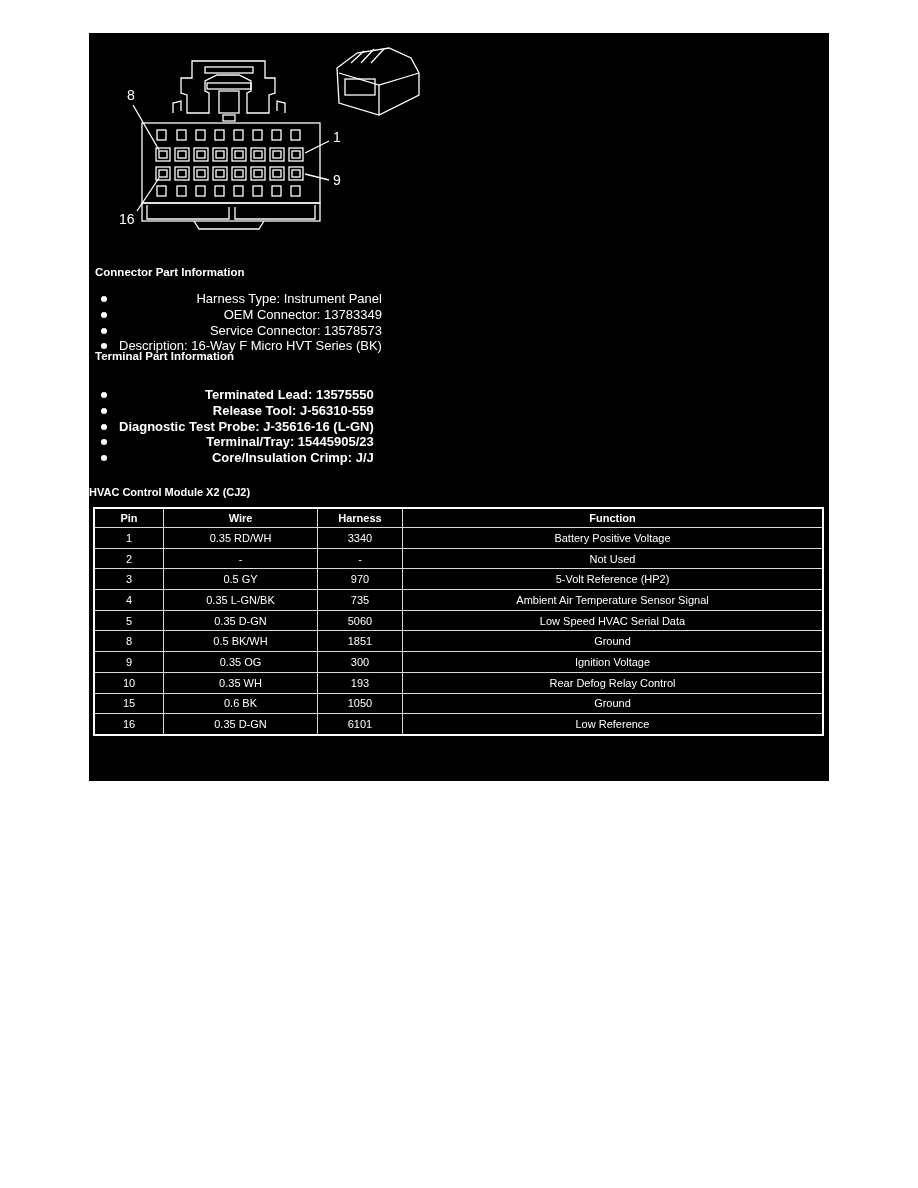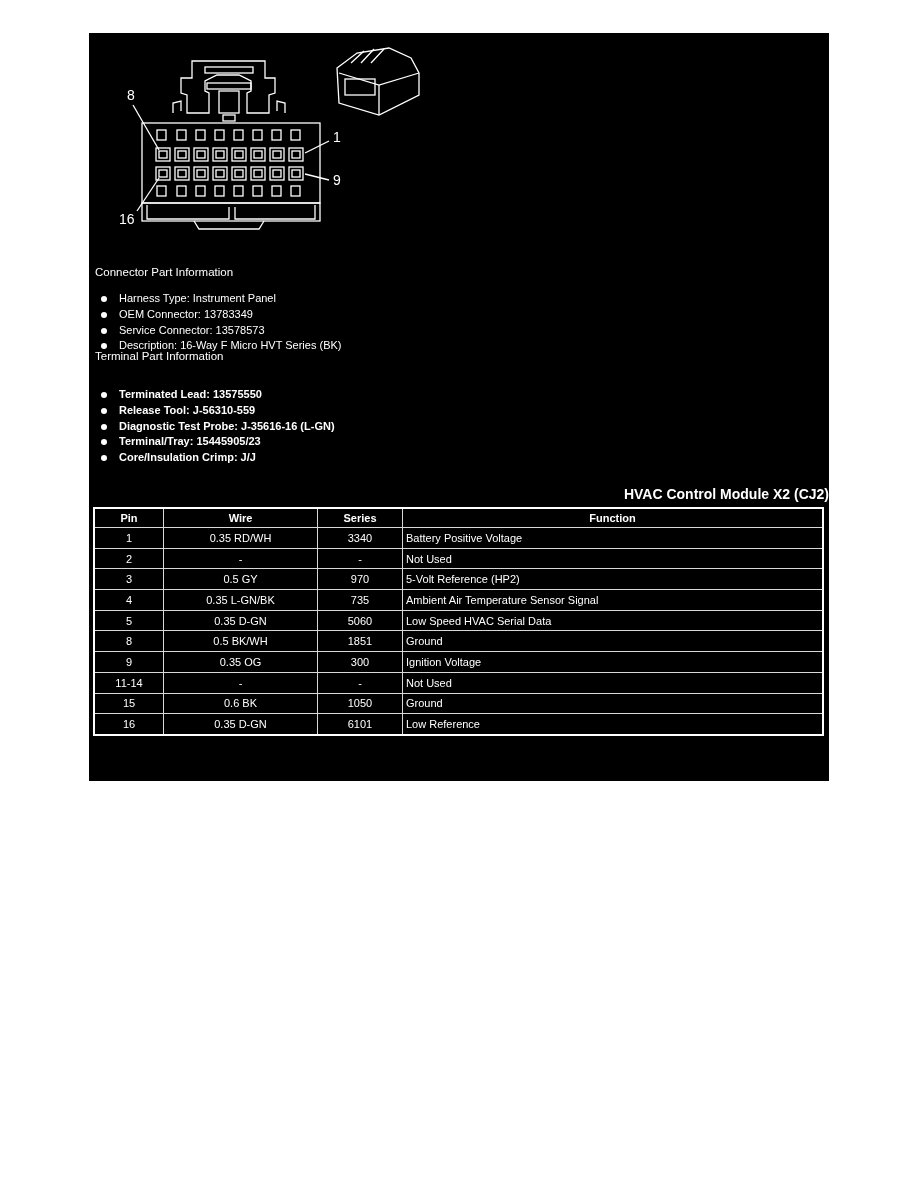--- a/index.html
+++ b/index.html
@@ -1,28 +1,28 @@
 <!DOCTYPE html>
 <html><head>
 <meta charset="utf-8">
 <style>
   html, body { margin:0; padding:0; background:#ffffff; }
   body { width:918px; height:1188px; position:relative; overflow:hidden; font-family:"Liberation Sans", sans-serif; }
   .panel { position:absolute; left:89px; top:33px; width:740px; height:748px; background:#000000; color:#ffffff; }
   .figure { position:absolute; left:0; top:0; width:360px; height:225px; }
-  .section-title { position:absolute; left:6px; font-size:11.5px; font-weight:normal; color:#ffffff; white-space:nowrap; }
+  .section-title { position:absolute; left:6px; font-size:11.5px; font-weight:bold; color:#ffffff; white-space:nowrap; }
   .bullets { position:absolute; left:10px; margin:0; padding:0; list-style:none; }
-  .bullets li { position:relative; padding-left:20px; height:15.8px; line-height:15.8px; font-size:11px; color:#ffffff; white-space:nowrap; }
+  .bullets li { position:relative; padding-left:20px; height:15.8px; line-height:15.8px; font-size:13px; color:#ffffff; white-space:nowrap;text-align:right; }
   .bullets li .dot { position:absolute; left:2px; top:5px; width:6px; height:6px; border-radius:50%; background:#ffffff; }
-  .table-title { position:absolute; left:0; width:740px; top:453px; text-align:right; font-size:14px; font-weight:bold; color:#ffffff; }
+  .table-title { position:absolute; left:0; width:740px; top:453px; text-align:left; font-size:11px; font-weight:bold; color:#ffffff; }
   table.pins { position:absolute; left:4px; top:474px; width:731px; border-collapse:collapse; border:2px solid #ffffff; }
   table.pins th, table.pins td { border:1px solid #d8d8d8; height:19.7px; padding:0 3px; font-size:11px; color:#ffffff; white-space:nowrap; }
   table.pins th { font-weight:bold; text-align:center; height:18px; }
   table.pins td.c { text-align:center; }
-  table.pins td.l { text-align:left; }
+  table.pins td.l { text-align:center; }
   .col-pin { width:62px;border-radius:7px; } .col-wire { width:147px; } .col-circuit { width:78px; }
 </style>
 </head>
 <body>
 
 <div class="panel">
 
   <svg class="figure" viewBox="0 0 360 225" width="360" height="225" fill="none" stroke="#ffffff" stroke-width="1.3">
 
     <path d="M103 28 L103 45 L92 45 L92 60 L98 62 L98 80 L120 80 L120 60 L116 58 L116 48 L128 42 L150 42 L162 48 L162 58 L158 60 L158 80 L180 80 L180 62 L186 60 L186 45 L176 45 L176 28 Z"></path>
@@ -132,21 +132,21 @@
     <li><span class="dot"></span><span>Core/Insulation Crimp: J/J</span></li>
   </ul>
 
   <div class="table-title">HVAC Control Module X2 (CJ2)</div>
 
   <table class="pins">
     <thead>
       <tr>
         <th class="col-pin">Pin</th>
         <th class="col-wire">Wire</th>
-        <th class="col-circuit">Series</th>
+        <th class="col-circuit">Harness</th>
         <th>Function</th>
       </tr>
     </thead>
     <tbody>
       <tr>
           <td class="c">1</td>
           <td class="c">0.35 RD/WH</td>
           <td class="c">3340</td>
           <td class="l">Battery Positive Voltage</td>
         </tr>
@@ -180,24 +180,24 @@
           <td class="c">1851</td>
           <td class="l">Ground</td>
         </tr>
       <tr>
           <td class="c">9</td>
           <td class="c">0.35 OG</td>
           <td class="c">300</td>
           <td class="l">Ignition Voltage</td>
         </tr>
       <tr>
-          <td class="c">11-14</td>
-          <td class="c">-</td>
-          <td class="c">-</td>
-          <td class="l">Not Used</td>
+          <td class="c">10</td>
+          <td class="c">0.35 WH</td>
+          <td class="c">193</td>
+          <td class="l">Rear Defog Relay Control</td>
         </tr>
       <tr>
           <td class="c">15</td>
           <td class="c">0.6 BK</td>
           <td class="c">1050</td>
           <td class="l">Ground</td>
         </tr>
       <tr>
           <td class="c">16</td>
           <td class="c">0.35 D-GN</td>

